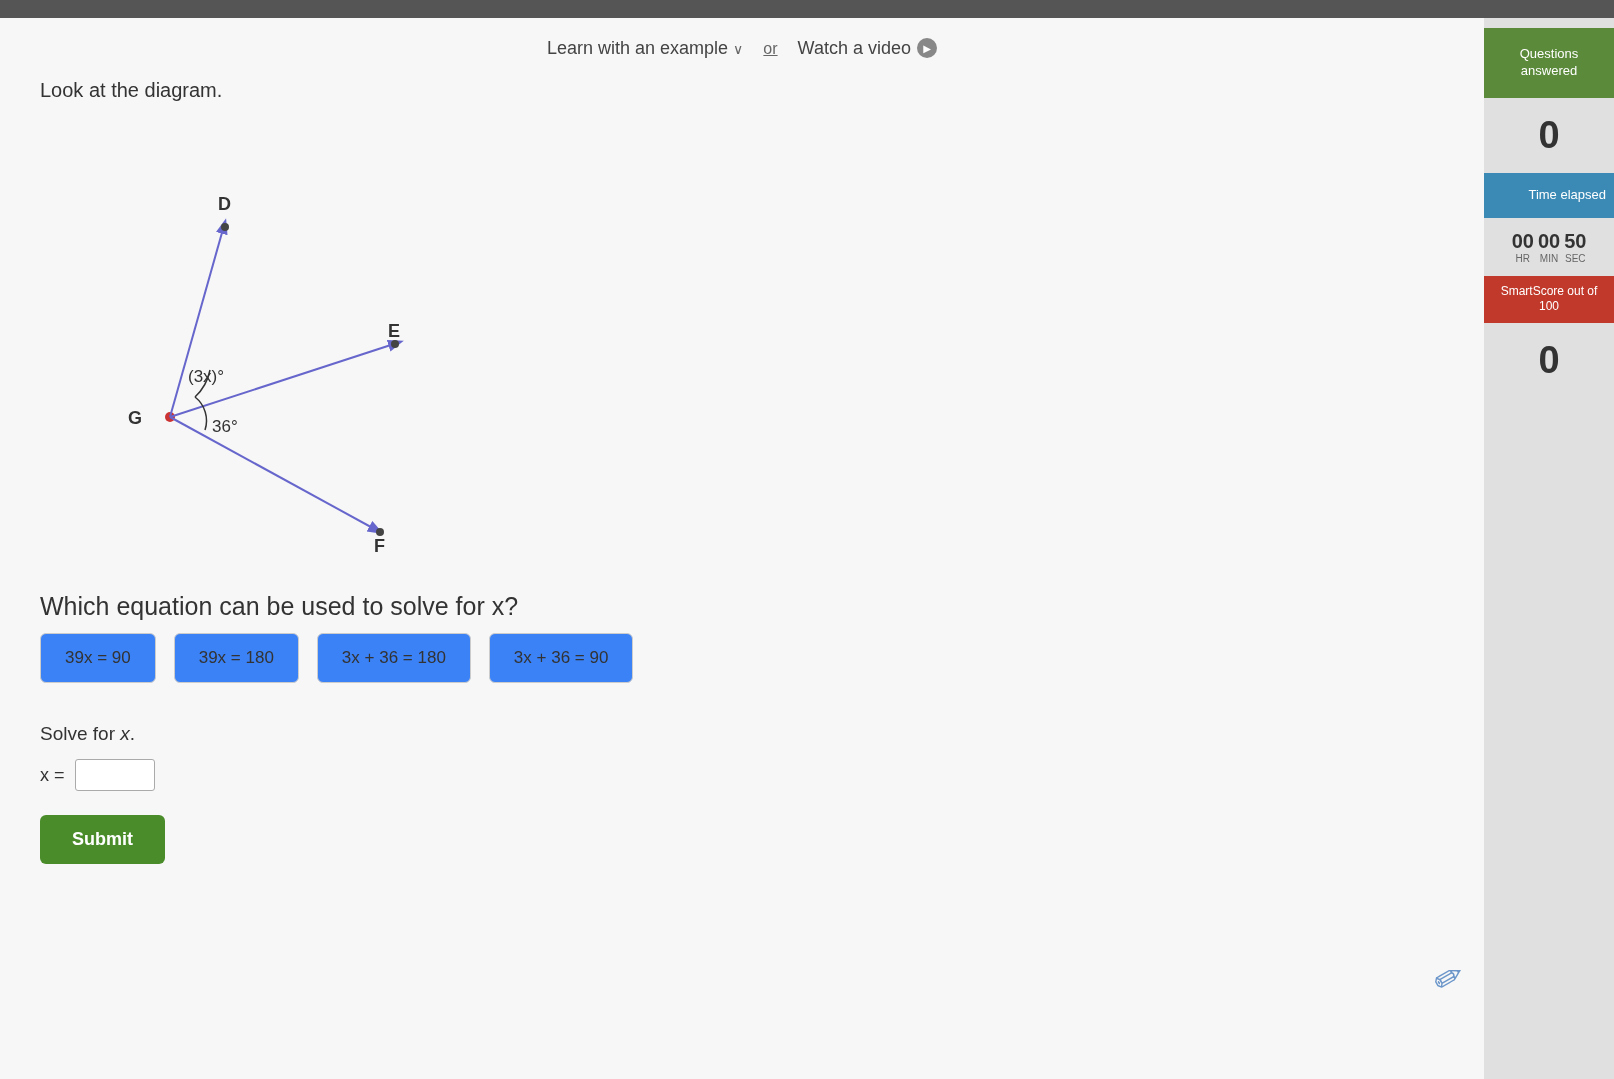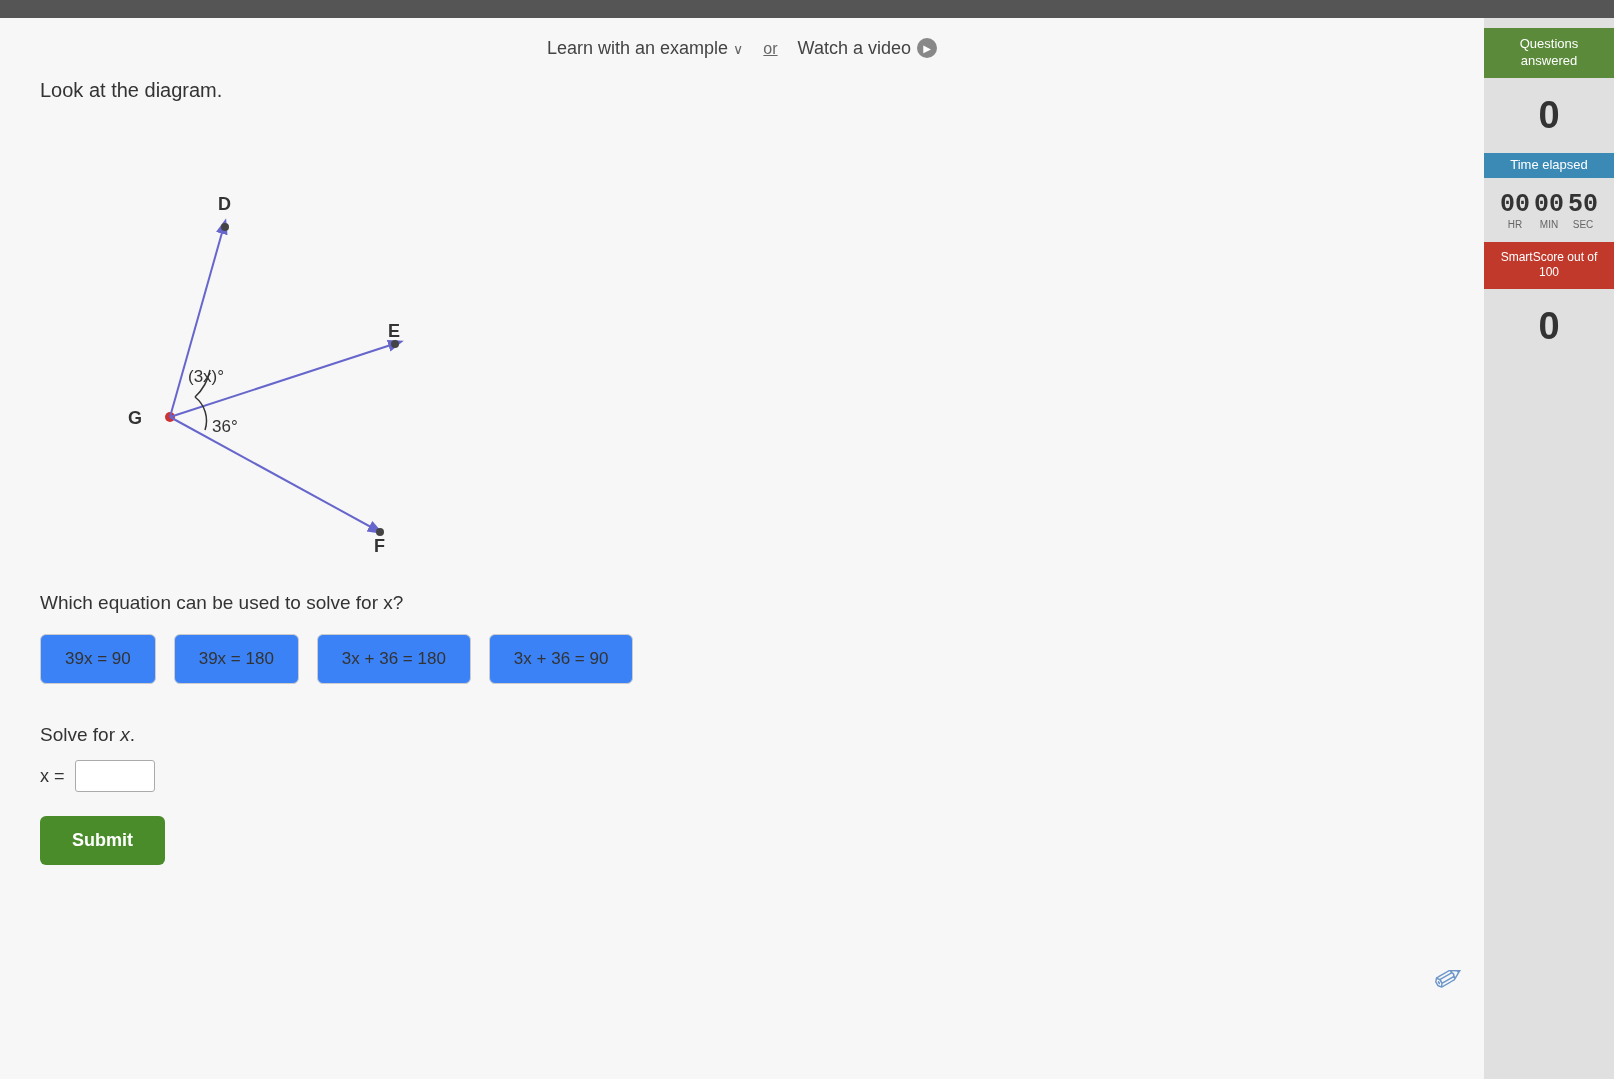--- a/index.html
+++ b/index.html
@@ -82,23 +82,23 @@
       width: 480px;
       height: 440px;
       margin-bottom: 30px;
     }
     .diagram-svg {
       position: absolute;
       top: 0;
       left: 0;
     }
     .which-equation {
-      font-size: 19px;
-      color: #333;
-      margin-bottom: 20px;
+      font-size: 25px;
+      color: #333;
+      margin-bottom: 12px;
     }
     .answer-choices {
       display: flex;
       gap: 18px;
       margin-bottom: 40px;
       flex-wrap: wrap;
     }
     .choice-btn {
       border: 1.5px solid #ccc;
       background: #3b82f6;
@@ -149,58 +149,57 @@
       flex-direction: column;
       align-items: center;
       padding-top: 10px;
       gap: 0;
     }
     .questions-box {
       background: #5a8a3a;
       color: white;
       width: 100%;
       text-align: center;
-      padding: 8px 8px;
+      padding: 18px 8px;
       font-size: 13px;
       line-height: 1.3;
     }
     .questions-count {
       font-size: 38px;
       font-weight: bold;
       color: #333;
       margin: 16px 0 16px;
       text-align: center;
       width: 100%;
     }
     .time-elapsed-box {
       background: #3a8ab5;
       color: white;
       width: 100%;
-      text-align: center;
-      padding: 4px 8px;
+      text-align: right;
+      padding: 14px 8px;
       font-size: 13px;
       line-height: 1.3;
     }
     .timer-display {
       display: flex;
       gap: 4px;
       justify-content: center;
       align-items: flex-end;
       margin: 12px 6px 4px;
       width: 100%;
     }
     .timer-block {
       text-align: center;
     }
     .timer-num {
-      font-size: 25px;
+      font-size: 20px;
       font-weight: bold;
       color: #333;
       display: block;
-      font-family: Liberation Mono, monospace;
     }
     .timer-unit {
       font-size: 10px;
       color: #666;
       display: block;
     }
     .smartscore-box {
       background: #c0392b;
       color: white;
       width: 100%;

